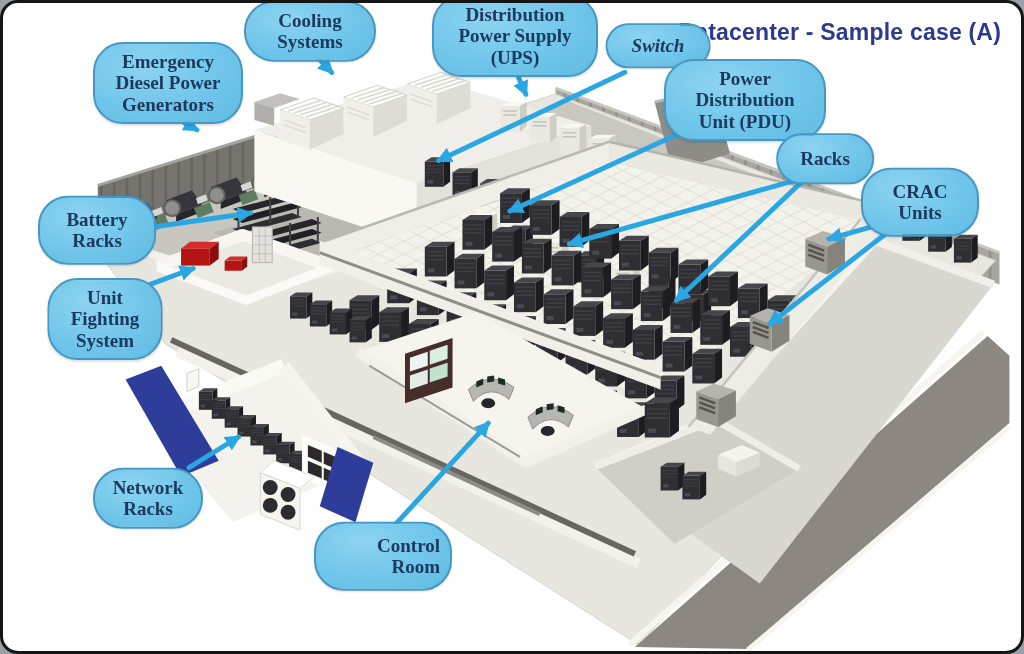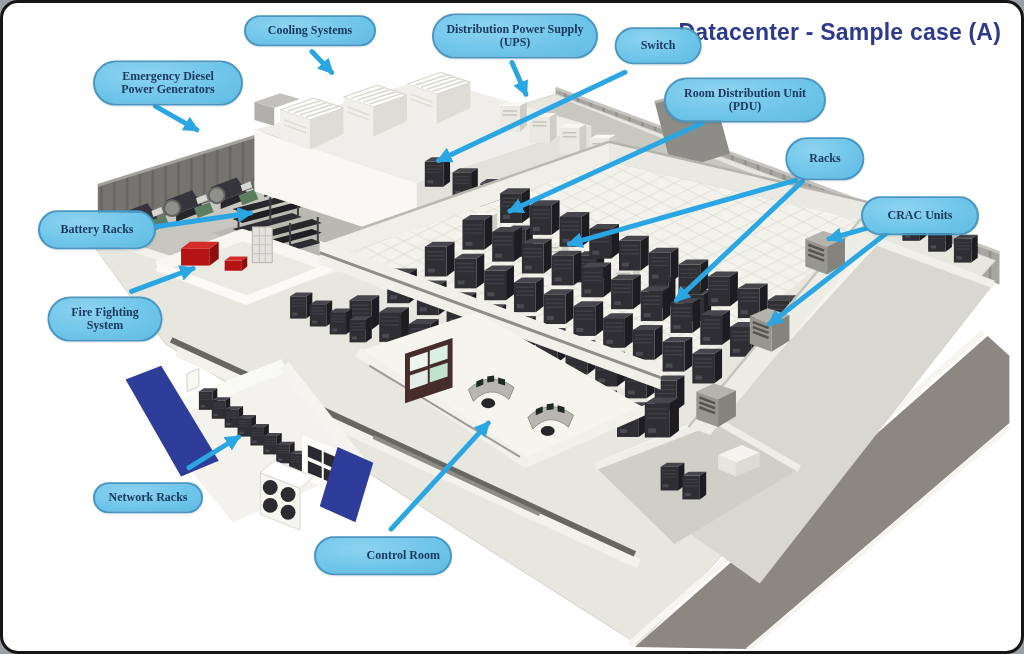--- a/index.html
+++ b/index.html
@@ -12,30 +12,30 @@
   .title{
     position:absolute;top:16px;right:20px;
     font-family:"Liberation Sans",sans-serif;font-weight:bold;
     font-size:23px;color:#2b3a8c;letter-spacing:0.2px;
   }
   .callout{
     position:absolute;transform:translate(-50%,-50%);
     background:radial-gradient(ellipse at 35% 28%, #8dd3f0 0%, #70c6ea 55%, #60bbe2 100%);
     border:2px solid #4697c4;border-radius:30px;
     color:#1c3a60;font-family:"Liberation Serif",serif;font-weight:bold;
-    font-size:12px;line-height:1.12;text-align:center;
+    font-size:19px;line-height:1.12;text-align:center;
     padding:7px 12px;box-sizing:border-box;
     box-shadow:0 1px 2px rgba(0,0,0,0.12);
   }
   .c-cooling  {left:307px;top:28px;width:132px;}
   .c-ups      {left:512px;top:33px;width:166px;}
-  .c-switch   {left:655px;top:43px;padding:10px 24px;}
+  .c-switch   {left:655px;top:43px;padding:10px 24px;font-style:italic;}
   .c-pdu      {left:742px;top:97px;width:162px;}
   .c-racks    {left:822px;top:156px;padding:13px 22px;}
-  .c-crac     {left:917px;top:199px;width:118px;padding:11px 10px;margin-top:14px;}
+  .c-crac     {left:917px;top:199px;width:118px;padding:11px 10px;}
   .c-gens     {left:165px;top:80px;width:150px;text-align:center;}
   .c-battery  {left:94px; top:227px;width:118px;padding:11px 8px;}
   .c-fire     {left:102px;top:316px;width:115px;}
   .c-network  {left:145px;top:495px;width:110px;text-align:center;}
   .c-control  {left:380px;top:553px;width:138px;padding:11px 10px;text-align:right;}
 </style>
 </head>
 <body>
 
 <div class="frame">
@@ -334,22 +334,22 @@
     <line x1="186" y1="469" x2="236" y2="438" marker-end="url(#ah)"></line>
     <line x1="390" y1="531" x2="488" y2="424" marker-end="url(#ah)"></line>
   </g>
 </svg>
 
   <div class="title">Datacenter - Sample case (A)</div>
 
   <div class="callout c-cooling">Cooling Systems</div>
   <div class="callout c-ups">Distribution Power Supply (UPS)</div>
   <div class="callout c-switch">Switch</div>
-  <div class="callout c-pdu">Room Distribution Unit (PDU)</div>
+  <div class="callout c-pdu">Power Distribution Unit (PDU)</div>
   <div class="callout c-racks">Racks</div>
   <div class="callout c-crac">CRAC Units</div>
   <div class="callout c-gens">Emergency Diesel Power Generators</div>
   <div class="callout c-battery">Battery Racks</div>
-  <div class="callout c-fire">Fire Fighting System</div>
+  <div class="callout c-fire">Unit Fighting System</div>
   <div class="callout c-network">Network Racks</div>
   <div class="callout c-control">Control Room</div>
 
 </div>
 
 </body></html>

